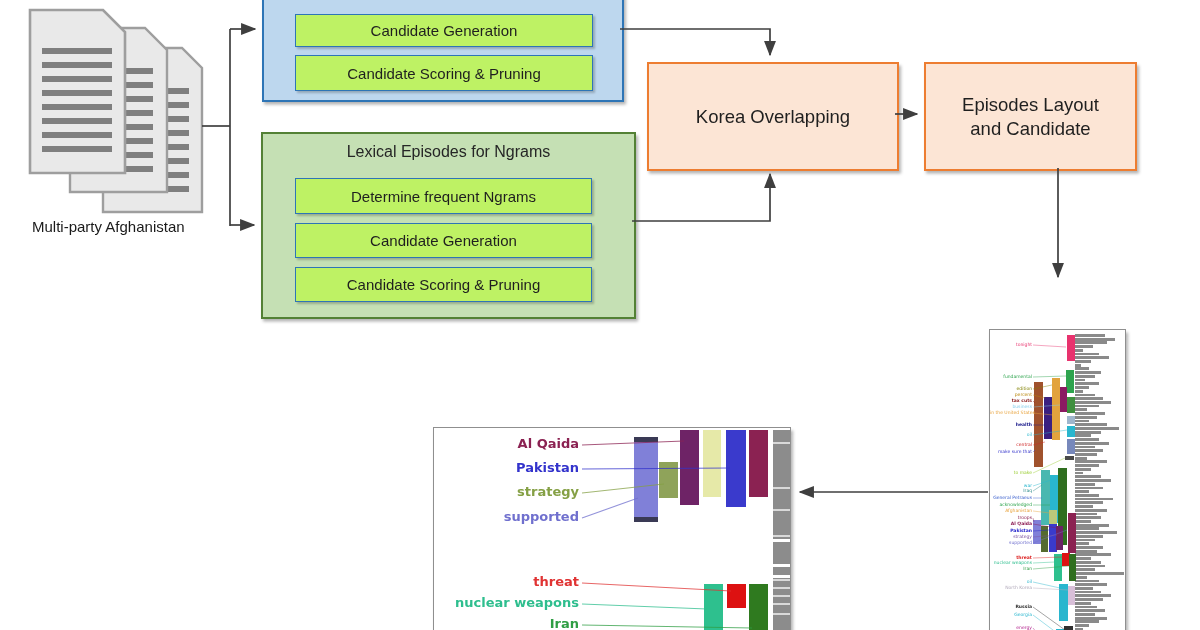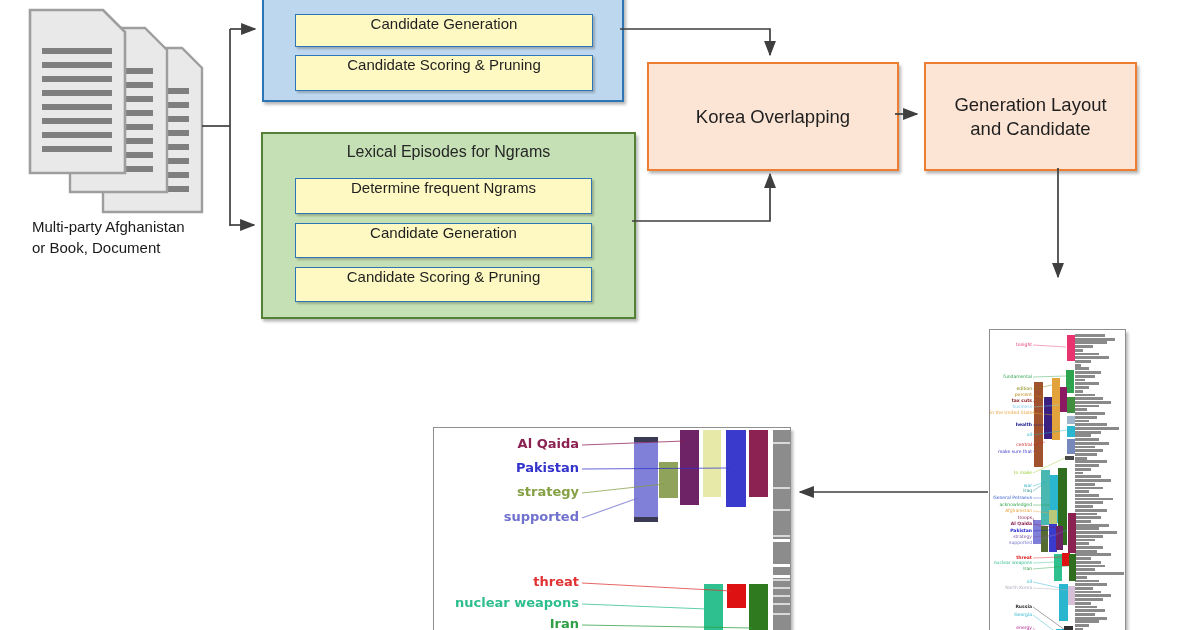--- a/index.html
+++ b/index.html
@@ -3,22 +3,22 @@
 <meta charset="utf-8">
 <style>
   html,body{margin:0;padding:0;background:#ffffff;}
   body{width:1200px;height:630px;overflow:hidden;font-family:"Liberation Sans",sans-serif;}
   #stage{position:relative;width:1200px;height:630px;background:#fff;}
   .abs{position:absolute;}
   
   .panel{position:absolute;box-shadow:2px 2.5px 3px rgba(0,0,0,.3);}
   #unigram-box{left:262px;top:-45px;width:358px;height:143px;background:#BDD7EE;border:2px solid #2E75B6;}
   #ngram-box{left:261px;top:132px;width:371px;height:183px;background:#C5E0B4;border:2px solid #538135;}
-  .step{position:absolute;background:#fef9c3;border:1.5px solid #2E75B6;box-shadow:1.5px 1.5px 2px rgba(0,0,0,.22);
-        display:flex;align-items:flex-start;justify-content:center;font-size:15px;color:#1f1f1f;white-space:nowrap;}
+  .step{position:absolute;background:#bef264;border:1.5px solid #2E75B6;box-shadow:1.5px 1.5px 2px rgba(0,0,0,.22);
+        display:flex;align-items:center;justify-content:center;font-size:15px;color:#1f1f1f;white-space:nowrap;}
   .panel-title{position:absolute;left:0;right:0;text-align:center;font-size:16px;color:#262626;}
   .orange{position:absolute;top:62px;height:105px;background:#FCE5D5;border:2px solid #ED7D31;
           display:flex;flex-direction:column;align-items:center;justify-content:center;
           font-size:18.5px;line-height:24px;color:#1f1f1f;text-align:center;box-shadow:2px 2.5px 3px rgba(0,0,0,.3);}
   #remove-box{left:647px;width:248px;}
   #layout-box{left:924px;width:209px;}
   
   #source-caption{left:32px;top:216px;width:215px;font-size:15px;line-height:21px;color:#1a1a1a;}
   
   .vizframe{position:absolute;background:#fff;border:1.5px solid #8f8f8f;box-shadow:2px 2.5px 3px rgba(0,0,0,.3);overflow:hidden;margin-top:44px;}
@@ -74,21 +74,20 @@
         <rect x="42" y="104" width="70" height="6"></rect>
           <rect x="42" y="118" width="70" height="6"></rect>
         <rect x="42" y="132" width="70" height="6"></rect>
           <rect x="42" y="146" width="70" height="6"></rect>
       </g>
     </g>
   </svg>
 
   <div class="abs" id="source-caption">
     <div>Multi-party Afghanistan</div>
-    <div>or Book, Document</div>
   </div>
 
   <div class="panel" id="unigram-box">
     <div class="step" style="left:31px;top:57px;width:296px;height:31px;">
       <span>Candidate Generation</span>
     </div>
     <div class="step" style="left:31px;top:98px;width:296px;height:34px;">
       <span>Candidate Scoring &amp; Pruning</span>
     </div>
   </div>
@@ -103,21 +102,21 @@
     </div>
     <div class="step" style="left:32px;top:133px;width:295px;height:33px;">
       <span>Candidate Scoring &amp; Pruning</span>
     </div>
   </div>
 
   <div class="orange" id="remove-box">
     <div>Korea Overlapping</div>
   </div>
   <div class="orange" id="layout-box">
-    <div>Generation Layout</div>
+    <div>Episodes Layout</div>
     <div>and Candidate</div>
   </div>
 
   <div class="vizframe" id="zoom-viz">
       <div style="position: absolute; left: 200px; top: 9px; width: 24px; height: 85px; background: rgb(128, 128, 216);"></div>
       <div style="position: absolute; left: 200px; top: 9px; width: 24px; height: 5px; background: rgb(58, 58, 85);"></div>
       <div style="position: absolute; left: 200px; top: 89px; width: 24px; height: 5px; background: rgb(58, 58, 85);"></div>
       <div class="stripes" style="position: absolute; left: 225px; top: 34px; width: 19px; height: 36px; background: rgb(143, 163, 90);"></div>
       <div style="position: absolute; left: 246px; top: 2px; width: 19px; height: 75px; background: rgb(110, 35, 102);"></div>
       <div class="stripes" style="position: absolute; left: 269px; top: 2px; width: 18px; height: 67px; background: rgb(230, 233, 168);"></div>

